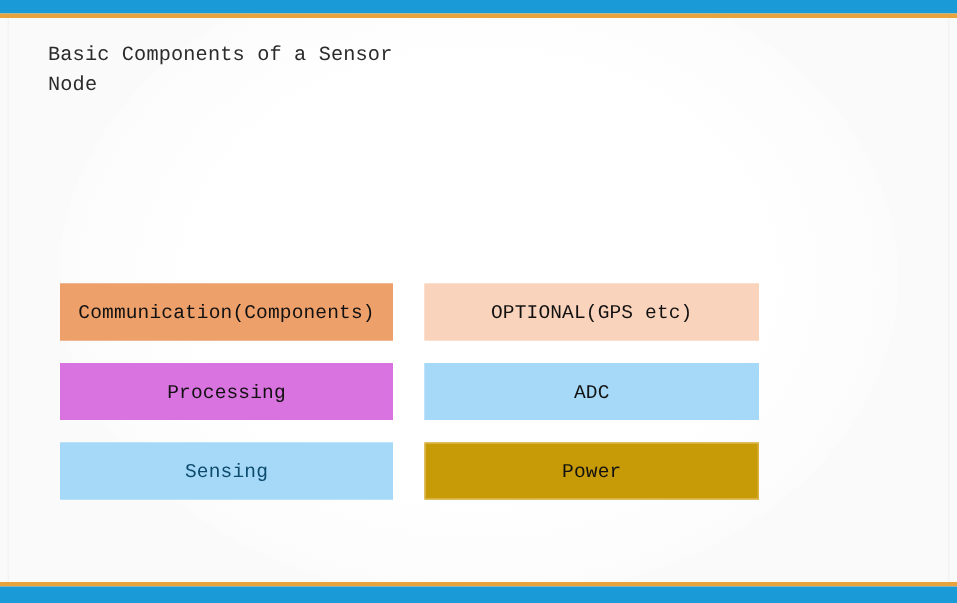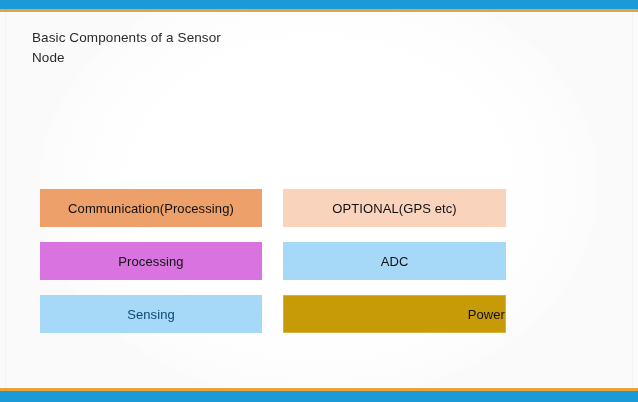--- a/index.html
+++ b/index.html
@@ -10,20 +10,21 @@
   body {
     font-family: "Liberation Sans", sans-serif;
   }
 
   .slide {
     position: relative;
     width: 638px;
     height: 402px;
     overflow: hidden;
     background: #fafafa;
+    font-family: Liberation Mono, monospace;
   }
 
   
   .slide-bg-glow {
     position: absolute;
     left: 50%;
     top: 46%;
     transform: translate(-50%, -50%);
     width: 560px;
     height: 430px;
@@ -125,40 +126,40 @@
 
   <div class="band-top-blue" style="background: rgb(26, 155, 215);"></div>
   <div class="band-top-accent" style="background: rgb(232, 163, 61);"></div>
 
   <div class="title">Basic Components of a Sensor
 Node</div>
 
   <div class="diagram">
 
     <div class="box col-left row-1" style="background: rgb(237, 160, 106); border-color: rgb(237, 160, 106); color: rgb(17, 17, 17);">
-      <span>Communication(Processing)</span>
+      <span>Communication(Components)</span>
     </div>
 
     <div class="box col-right row-1" style="background: rgb(250, 211, 188); border-color: rgb(250, 211, 188); color: rgb(17, 17, 17);">
       <span>OPTIONAL(GPS etc)</span>
     </div>
 
     <div class="box col-left row-2" style="background: rgb(217, 115, 224); border-color: rgb(217, 115, 224); color: rgb(17, 17, 17);">
       <span>Processing</span>
     </div>
 
     <div class="box col-right row-2" style="background: rgb(166, 217, 247); border-color: rgb(166, 217, 247); color: rgb(17, 17, 17); text-align: right;">
       <span>ADC</span>
     </div>
 
     <div class="box col-left row-3" style="background: rgb(166, 217, 247); border-color: rgb(166, 217, 247); color: #0c4a6e;">
       <span>Sensing</span>
     </div>
 
-    <div class="box col-right row-3" style="background: rgb(199, 154, 8); border-color: rgb(217, 177, 60); color: rgb(17, 17, 17); justify-content: flex-end;">
+    <div class="box col-right row-3" style="background: rgb(199, 154, 8); border-color: rgb(217, 177, 60); color: rgb(17, 17, 17);">
       <span>Power</span>
     </div>
 
   </div>
 
   <div class="band-bottom-accent" style="background: rgb(232, 163, 61);"></div>
   <div class="band-bottom-blue" style="background: rgb(26, 155, 215);"></div>
 
 </div>
 

